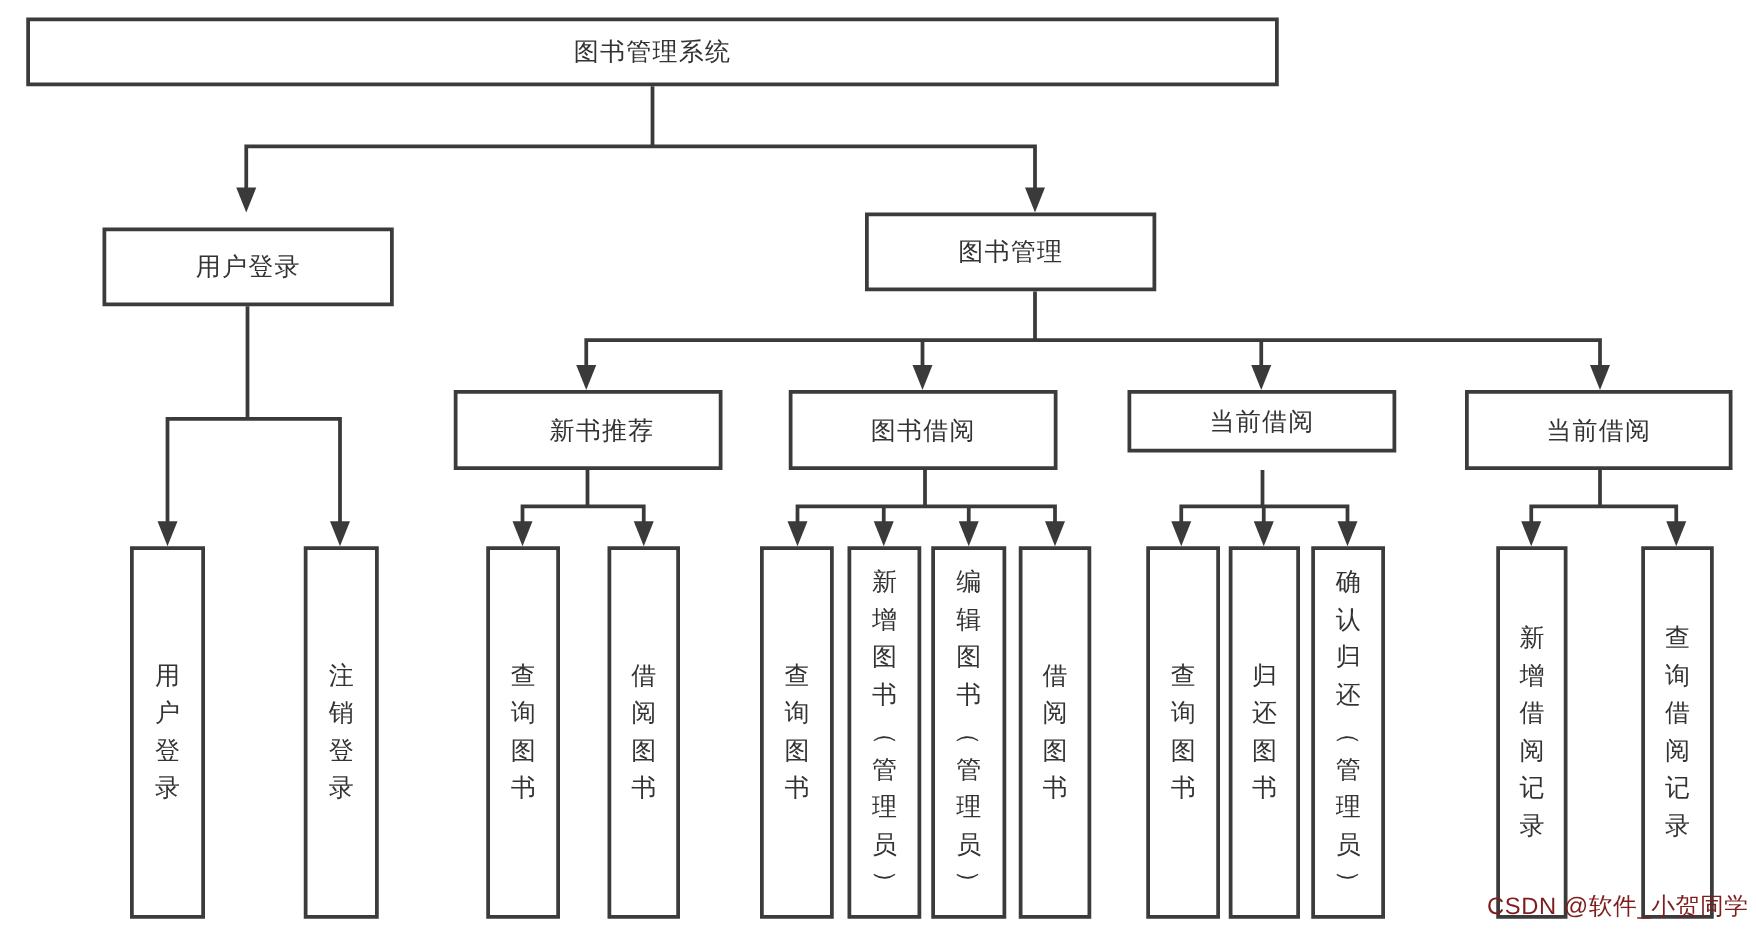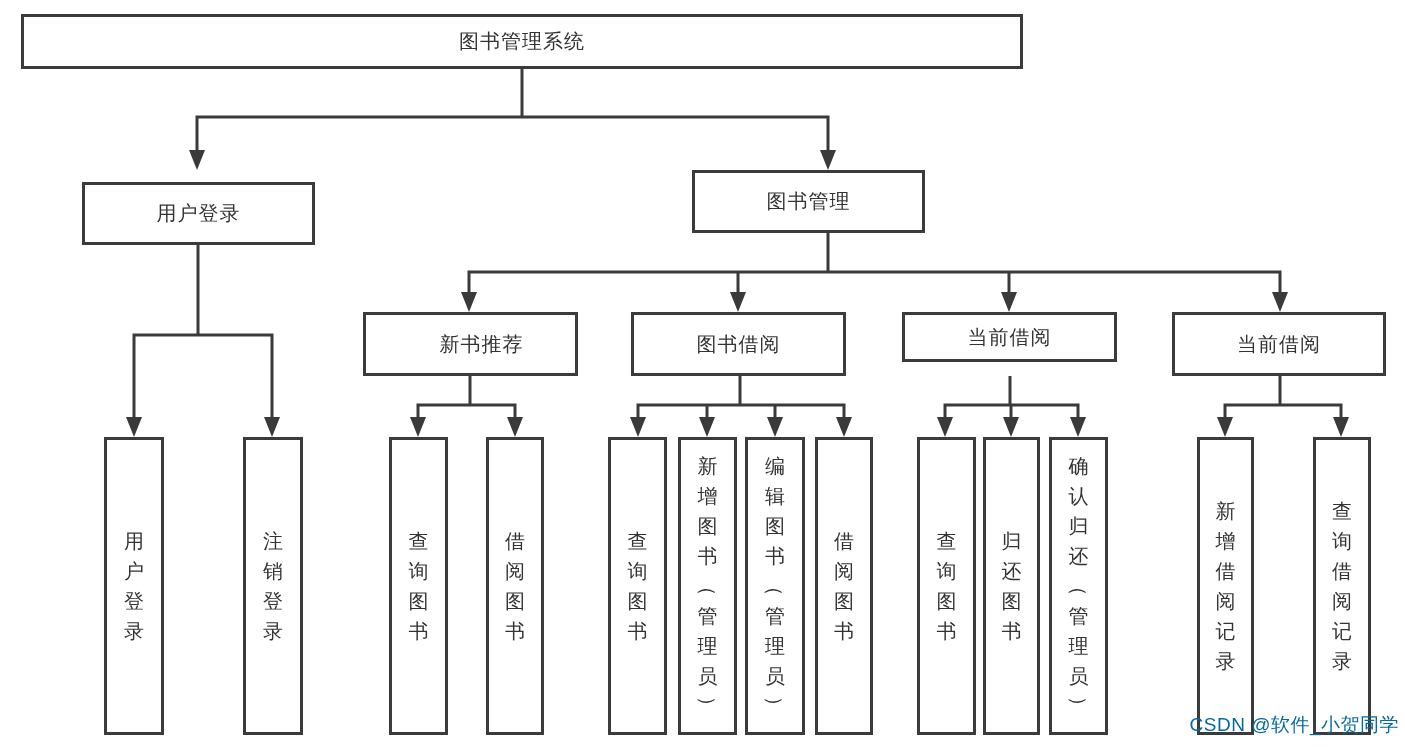--- a/index.html
+++ b/index.html
@@ -40,21 +40,21 @@
     line-height: 30px;
     text-align: center;
   }
   .vchar.rot { transform: rotate(90deg); }
   #watermark {
     position: absolute;
     top: 712px;
     right: 6px;
     font-size: 19px;
     letter-spacing: 0.5px;
-    color: #0369a1;
+    color: #7f1d1d;
     z-index: 5;
     white-space: nowrap;
   }
 </style>
 </head>
 <body>
 
 <div id="stage">
 
   <svg id="connector-layer" width="1405" height="747" viewBox="0 0 1405 747" xmlns="http://www.w3.org/2000/svg">

